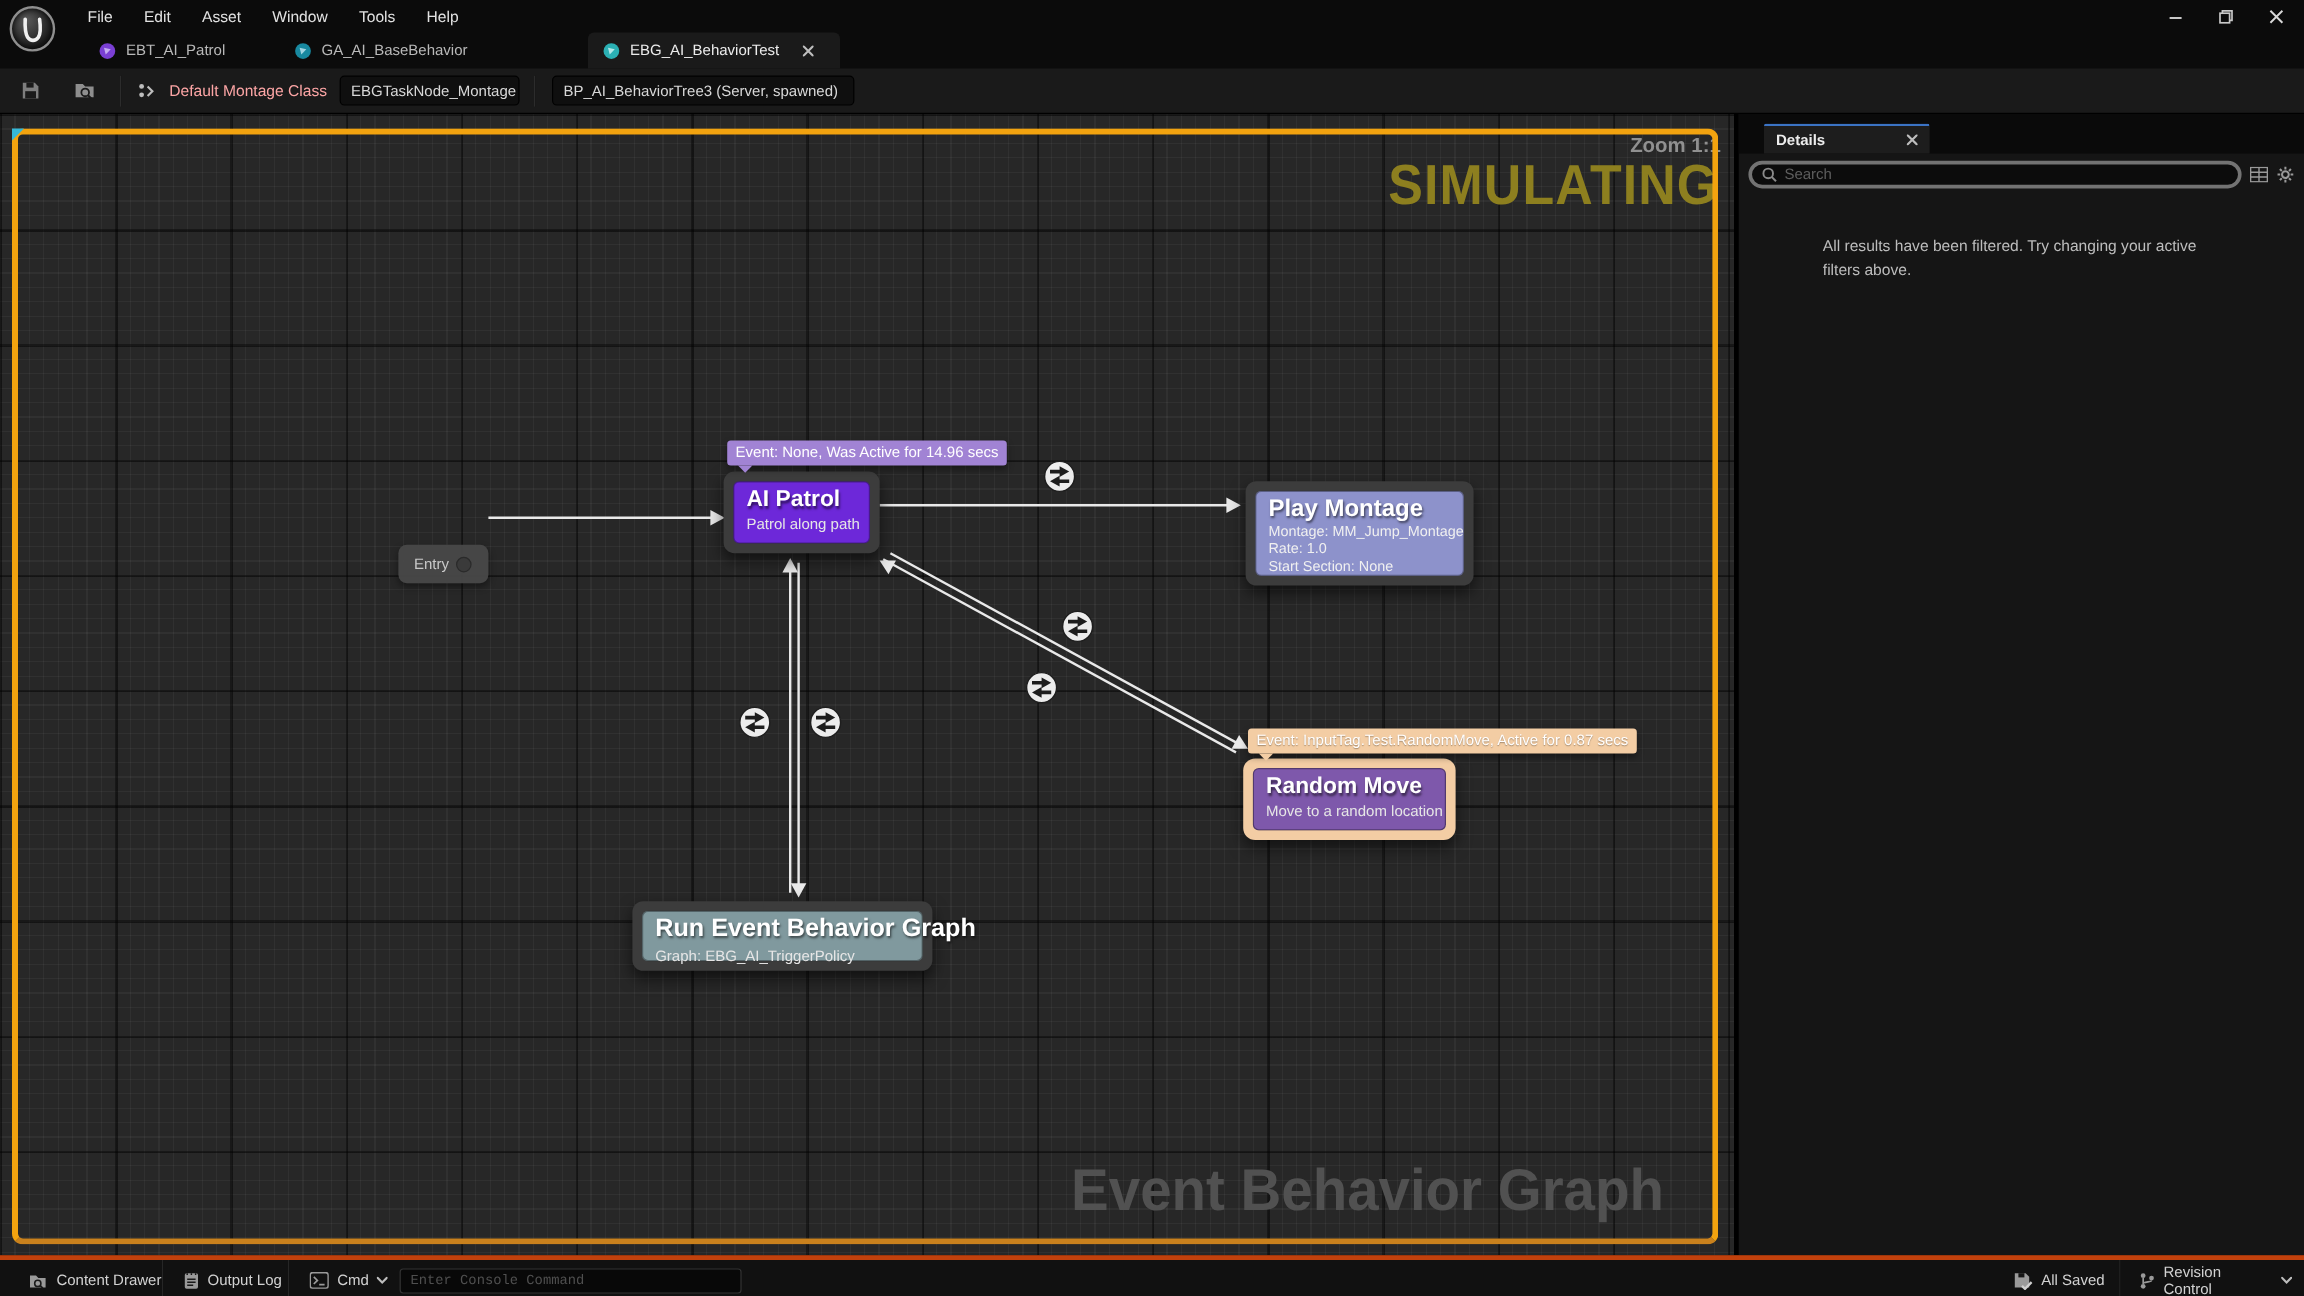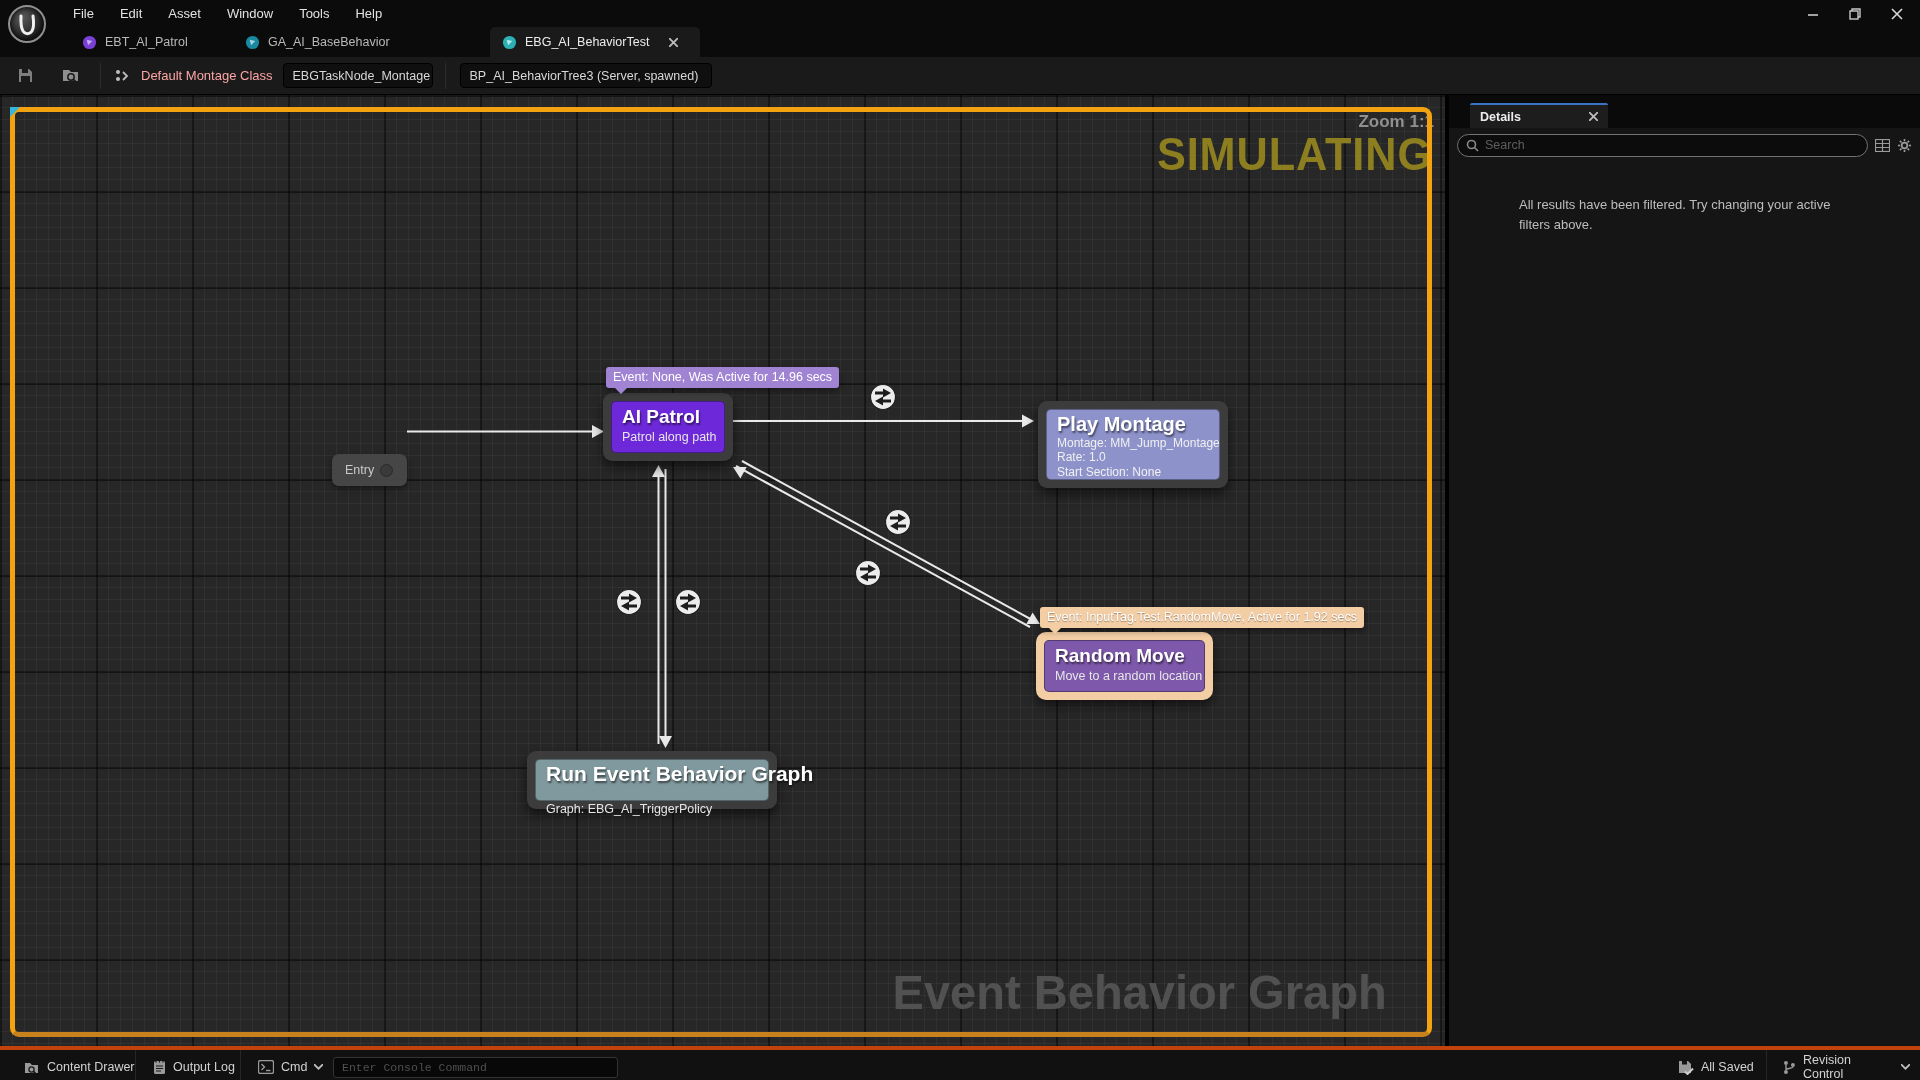--- a/index.html
+++ b/index.html
@@ -79,21 +79,21 @@
   .glow-node { position:absolute; z-index:3; border-radius:10px; padding:8px; box-shadow:0 6px 12px rgba(0,0,0,.5); }
 
   
   .details { position:absolute; left:1449px; top:0; width:471px; height:951px; background:#151515; }
   .details-tabbar { position:absolute; left:0; top:0; width:471px; height:33px; background:#0a0a0a; }
   .details-tab { position:absolute; left:21px; top:8px; width:138px; height:25px; background:#1d1d1d;
                  border-top:2px solid #3b73c4; border-radius:2px 2px 0 0;
                  display:flex; align-items:center; justify-content:space-between; padding:0 10px; }
   .details-tab-label { font-size:12.5px; color:#ececec; font-weight:bold; }
   .details-toolbar { position:absolute; left:0; top:33px; width:471px; height:34px; display:flex; align-items:center; padding:0 8px; gap:7px; }
-  .search-pill { flex:1; height:23px; background:#0c0c0c; border:1px solid #737373; border-radius:12px;
+  .search-pill { flex:1; height:23px; background:#0c0c0c; border:3px solid #737373; border-radius:12px;
                  display:flex; align-items:center; padding:0 8px; gap:6px; }
   .search-input { flex:1; background:transparent; border:none; outline:none; color:#bdbdbd; font-size:12.5px;
                   font-family:"Liberation Sans",sans-serif; }
   .search-input::placeholder { color:#5e5e5e; }
   .details-msg { position:absolute; left:70px; top:100px; width:332px; font-size:13px; color:#bdbdbd; line-height:1.5; }
 
   
   .statusbar { position:absolute; left:0; top:1046px; width:1920px; height:34px; background:#111;
                border-top:4px solid #c2410c; }
   .sb-btn { position:absolute; top:0; height:34px; display:flex; align-items:center; gap:7px;
@@ -273,32 +273,32 @@
 
       <div class="node" style="left:1038px; top:286px; width:190px; height:87px;margin-top:20px;">
         <div class="node-body" style="background:#8d92cb; padding-top:3px;">
           <div class="node-title" style="font-size:20px">Play Montage</div>
           <div class="node-line">Montage: MM_Jump_Montage</div>
           <div class="node-line">Rate: 1.0</div>
           <div class="node-line">Start Section: None</div>
         </div>
       </div>
 
-      <div class="banner banner-tan" style="left:1040px; top:512px; background:#f3cda4; text-shadow:0 1px 1px rgba(0,0,0,.35);">Event: InputTag.Test.RandomMove, Active for 1.92 secs</div>
+      <div class="banner banner-tan" style="left:1040px; top:512px; background:#f3cda4; text-shadow:0 1px 1px rgba(0,0,0,.35);">Event: InputTag.Test.RandomMove, Active for 0.87 secs</div>
       <div class="glow-node" style="left:1036px; top:537px; width:177px; height:68px; background:#f3cda4;">
         <div class="node-body" style="background:#7e58ab;">
           <div class="node-title" style="font-size:19px">Random Move</div>
           <div class="node-sub">Move to a random location</div>
         </div>
       </div>
 
       <div class="node" style="left:527px; top:656px; width:250px; height:58px;">
         <div class="node-body" style="background:#80999e; padding-top:2px;">
           <div class="node-title" style="font-size:21px">Run Event Behavior Graph</div>
-          <div class="node-sub" style="margin-top:16px">Graph: EBG_AI_TriggerPolicy</div>
+          <div class="node-sub" style="margin-top:4px">Graph: EBG_AI_TriggerPolicy</div>
         </div>
       </div>
     </div>
 
     <div class="splitter"></div>
 
     <div class="details">
       <div class="details-tabbar">
         <div class="details-tab">
           <span class="details-tab-label">Details</span>

